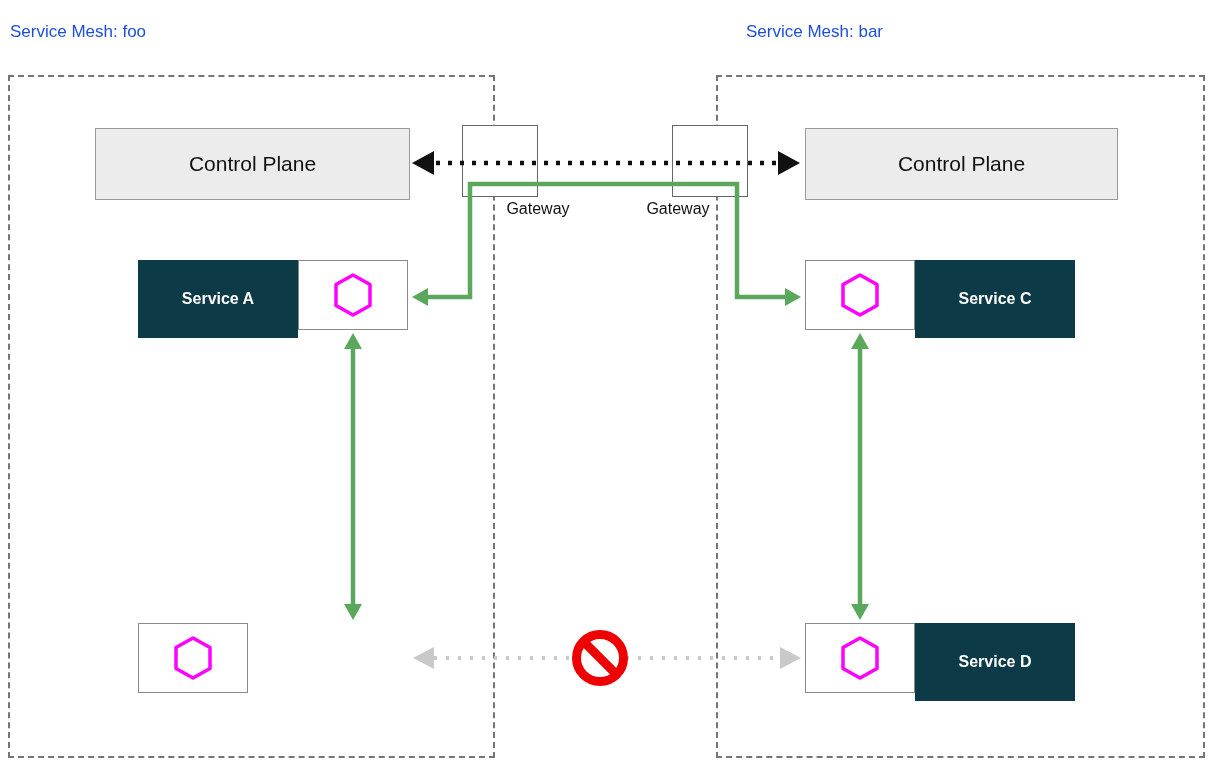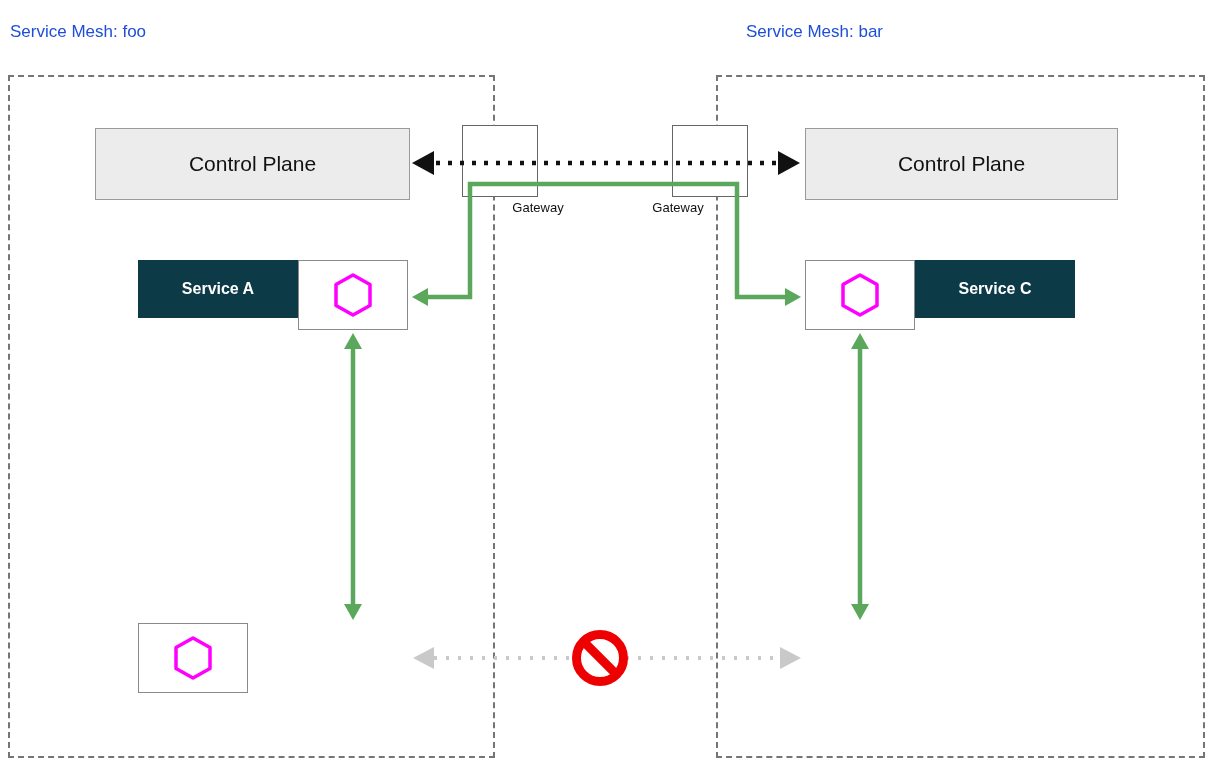--- a/index.html
+++ b/index.html
@@ -41,33 +41,33 @@
   .gateway-box {
     position: absolute;
     background: #ffffff;
     border: 1px solid #666666;
   }
 
   .gateway-label {
     position: absolute;
     width: 76px;
     text-align: center;
-    font-size: 13px;
+    font-size: 16px;
     color: #111111;
   }
 
   .service {
     position: absolute;
     display: flex;
     height: 70px;
   }
 
   .service-label {
     width: 160px;
-    height: 58px;
+    height: 78px;
     background: #0d3a47;
     color: #ffffff;
     font-weight: bold;
     font-size: 16px;
     display: flex;
     align-items: center;
     justify-content: center;
   }
 
   .sidecar {
@@ -129,20 +129,28 @@
 
   <div class="service" style="left:805px; top:260px;border-radius:22px;">
     <div class="sidecar">
       <svg width="40" height="46" viewBox="0 0 40 46">
         <polygon points="20,3 37,12.5 37,33.5 20,43 3,33.5 3,12.5" fill="#ffffff" stroke="#ff00ff" stroke-width="3.5" stroke-linejoin="round"></polygon>
       </svg>
     </div>
     <div class="service-label">Service C</div>
   </div>
 
+  <div class="service" style="left:805px; top:623px;">
+    <div class="sidecar">
+      <svg width="40" height="46" viewBox="0 0 40 46">
+        <polygon points="20,3 37,12.5 37,33.5 20,43 3,33.5 3,12.5" fill="#ffffff" stroke="#ff00ff" stroke-width="3.5" stroke-linejoin="round"></polygon>
+      </svg>
+    </div>
+    <div class="service-label">Service D</div>
+  </div>
 
   <svg class="overlay" width="1224" height="784" viewBox="0 0 1224 784">
 
      control plane dotted black link --&gt;
     <g>
       <line x1="436" y1="163" x2="778" y2="163" stroke="#111111" stroke-width="4.5" stroke-dasharray="4 8"></line>
       <polygon points="412,163 434,151 434,175" fill="#111111"></polygon>
       <polygon points="800,163 778,151 778,175" fill="#111111"></polygon>
     </g>
 

